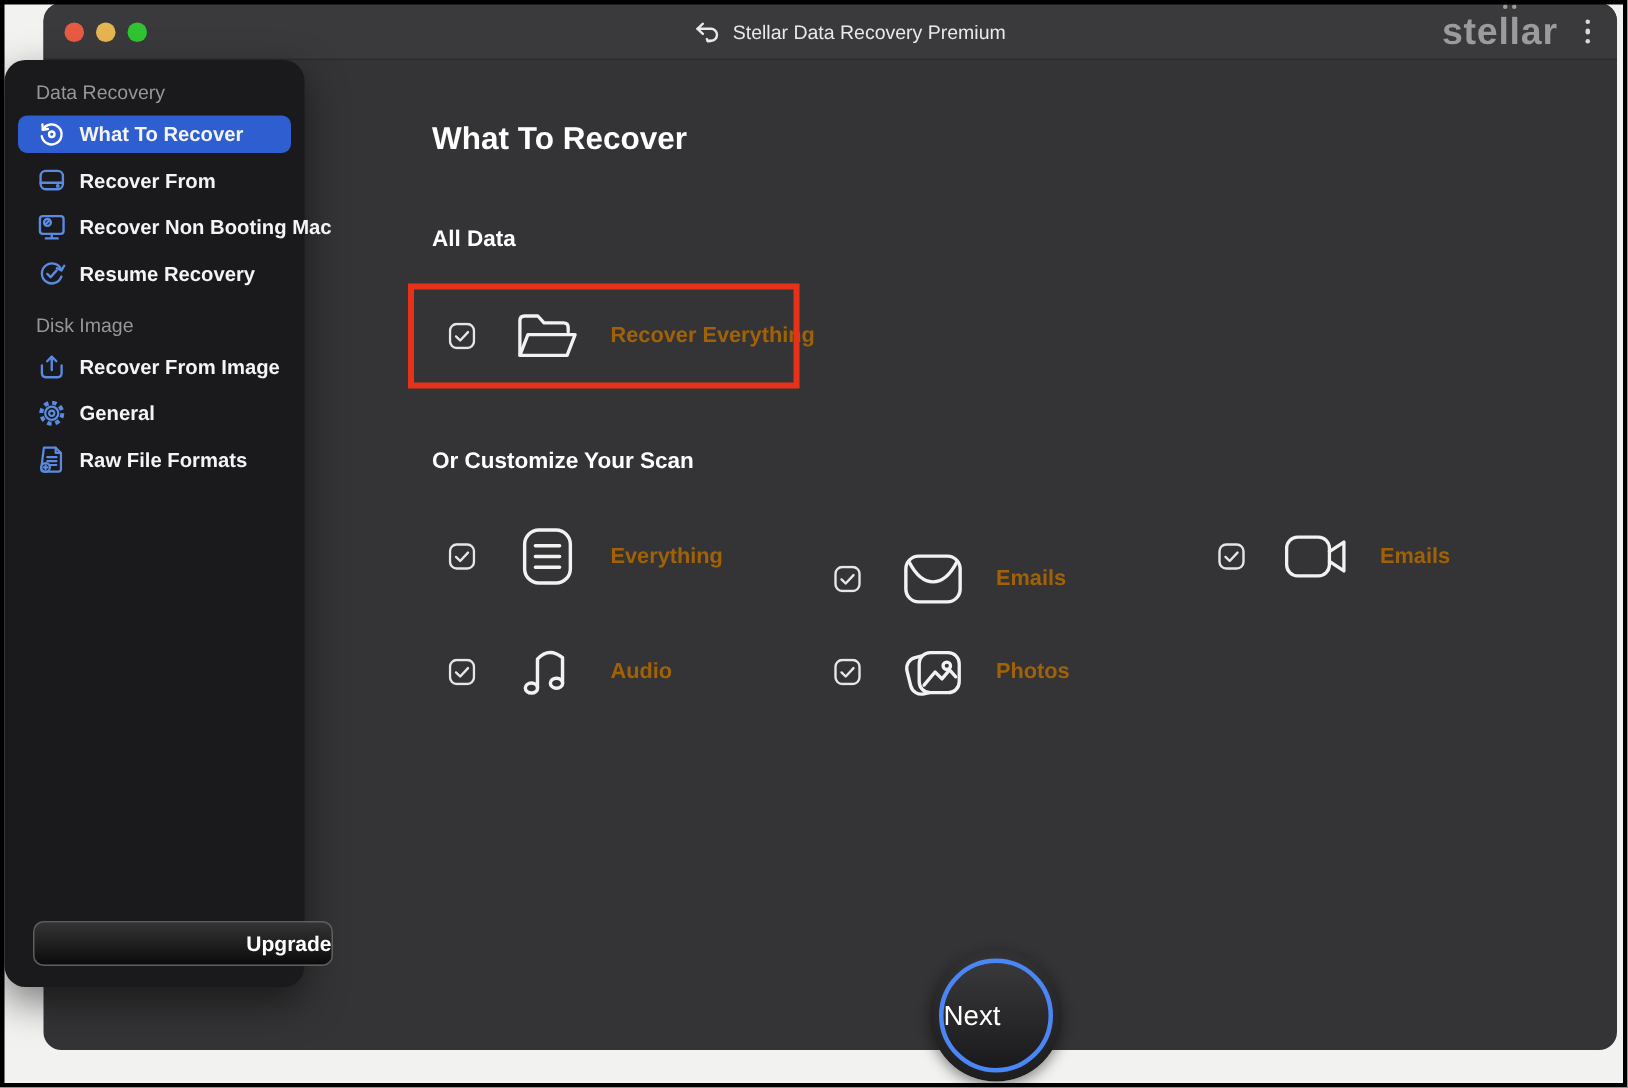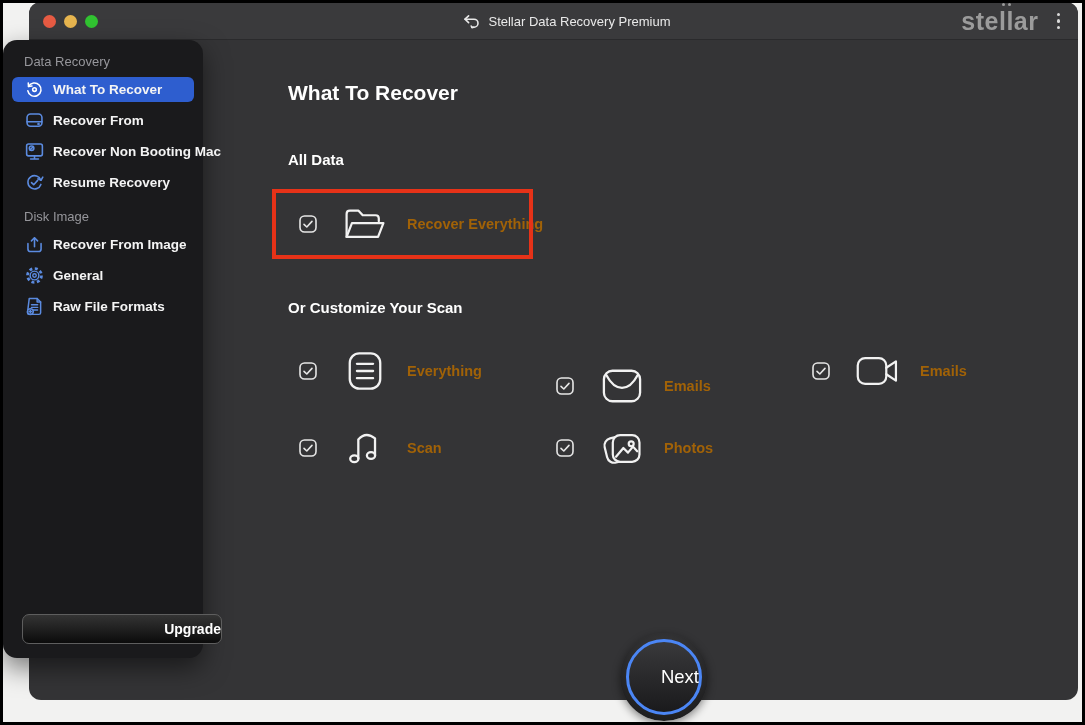--- a/index.html
+++ b/index.html
@@ -65,21 +65,21 @@
   .bigicon svg { display:block; }
   .scan-label { color:#a16207; font-size:14.5px; font-weight:700; margin-left:19px; white-space:nowrap; }
 
   
   .next-outer { position:absolute; left:620px; top:633px; width:88px; height:88px;
                 border-radius:50%; z-index:10;
                 background:radial-gradient(circle at 50% 30%, #3e3e40, #161617);
                 box-shadow:0 3px 9px rgba(0,0,0,.45); cursor:pointer; border:none; padding:0; }
   .next-ring { position:absolute; inset:6px; border-radius:50%; border:3.5px solid #4b86f5;
                background:linear-gradient(#39393b, #1a1a1c);
-               display:flex; align-items:center; justify-content:flex-end; }
+               display:flex; align-items:center; justify-content:flex-start; }
   .next-label { color:#fff; font-size:18.5px; font-weight:400; font-family:inherit; }
 
   .bottom-strip { position:absolute; left:3px; top:700px; width:1079px; height:22px;
                   background:#f2f2f1; z-index:1; }
 </style>
 </head>
 <body>
 
 <div class="screen">
 
@@ -283,21 +283,21 @@
           <path d="M5 9.3 L7.8 12 L13 6.4"></path>
       </svg>
     </span>
     <span class="bigicon">
       <svg width="42" height="42" viewBox="0 0 44 44" fill="none" stroke="#f2f2f2" stroke-width="2.4" stroke-linecap="round" stroke-linejoin="round">
         <path d="M15 33 V13 C21 6.5 27 7.5 32.5 12 V29.5"></path>
         <ellipse cx="10.8" cy="33.2" rx="4.3" ry="3.5"></ellipse>
         <ellipse cx="28.3" cy="29.8" rx="4.3" ry="3.5"></ellipse>
       </svg>
     </span>
-    <span class="scan-label">Scan</span>
+    <span class="scan-label">Audio</span>
   </div>
 
   <div class="scan-item" style="left:556px; top:424px;">
     <span class="checkbox">
       <svg viewBox="0 0 18 18" fill="none" stroke="#e6e6e6" stroke-width="1.6" stroke-linecap="round" stroke-linejoin="round">
         <rect x="1" y="1" width="16" height="16" rx="4.5"></rect>
           <path d="M5 9.3 L7.8 12 L13 6.4"></path>
       </svg>
     </span>
     <span class="bigicon">

